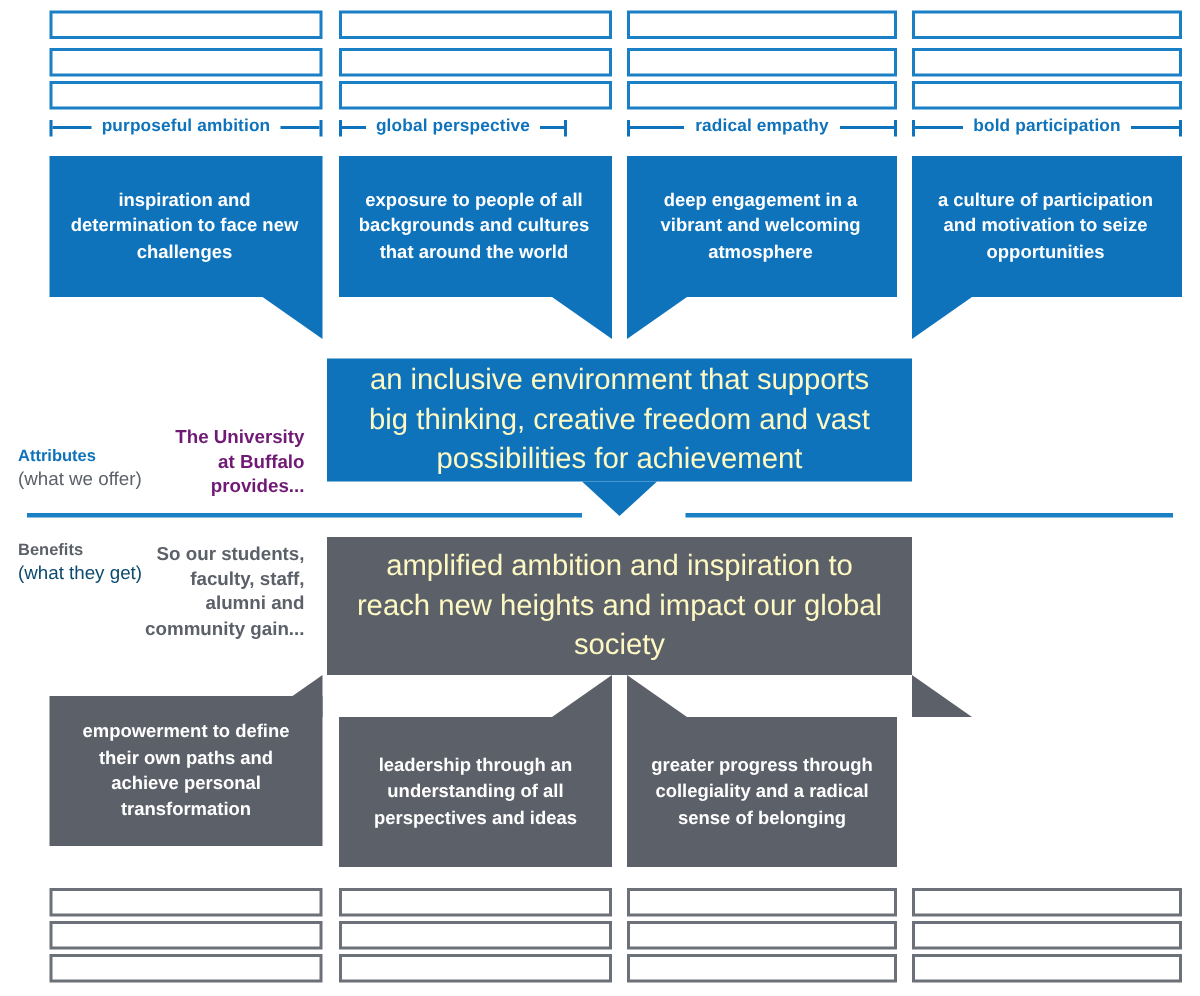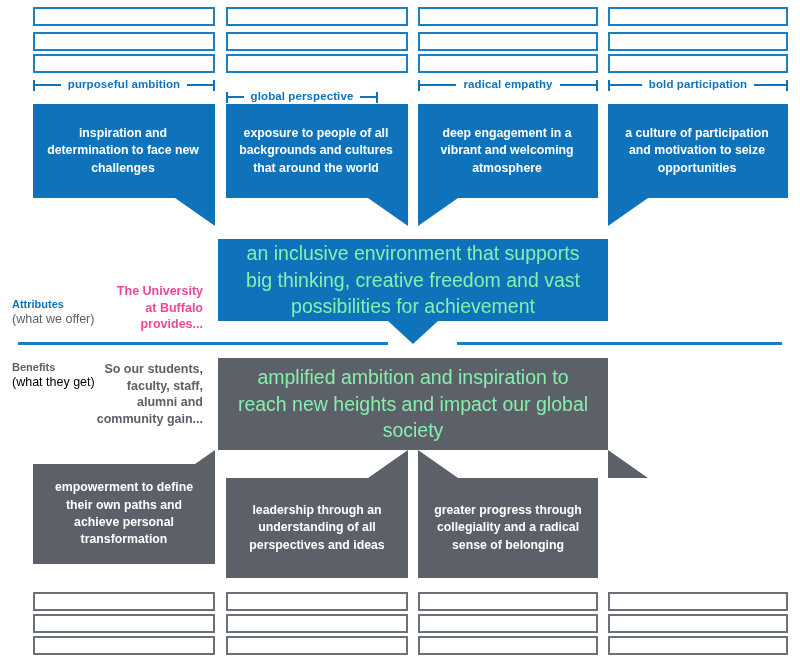--- a/index.html
+++ b/index.html
@@ -39,40 +39,40 @@
     font-size:12.3px;line-height:1.42;padding:0 12px;
   }
   .card.blue{background:#0f73bc;padding-left:10px;}
   .card.gray{background:#5c6069;}
   .tail{position:absolute;width:0;height:0;}
 
   
   .statement{
     position:absolute;box-sizing:border-box;
     display:flex;align-items:center;justify-content:center;
-    text-align:center;color:#86efac;
+    text-align:center;color:#fef9c3;
     font-size:19.5px;line-height:1.36;font-weight:400;padding:0 18px;
   }
   .statement.blue{background:#0f73bc;}
   .statement.gray{background:#5c6069;}
 
   
   .rail{position:absolute;text-align:left;line-height:1.3;}
   .rail .hd{font-size:11px;font-weight:bold;}
   .rail .sub{font-size:12.5px;font-weight:400;}
   .rail.attr .hd{color:#0f73bc;}
   .rail.attr .sub{color:#5c6069;}
   .rail.ben .hd{color:#5c6069;}
-  .rail.ben .sub{color:#000000;}
+  .rail.ben .sub{color:#0c4a6e;}
 
   .lead{
     position:absolute;text-align:right;line-height:1.32;
     font-size:12.5px;font-weight:bold;
   }
-  .lead.blue{color:#ec4899;}
+  .lead.blue{color:#701a75;}
   .lead.gray{color:#5c6069;}
 
   
   .divline{position:absolute;height:3px;background:#1a7fc4;}
 </style>
 </head>
 <body>
 
 <div class="stage">
 
@@ -93,21 +93,21 @@
   <div class="obox" style="left:608px;top:54px;width:180px;"></div>
 
   <div class="cap" style="left:33px;top:74px;width:182px;">
     <span class="tick"></span>
     <span class="rule"></span>
     <span class="txt">purposeful ambition</span>
     <span class="rule"></span>
     <span class="tick"></span>
   </div>
 
-  <div class="cap" style="left:226px;top:86px;width:152px;">
+  <div class="cap" style="left:226px;top:74px;width:152px;">
     <span class="tick"></span>
     <span class="rule"></span>
     <span class="txt">global perspective</span>
     <span class="rule"></span>
     <span class="tick"></span>
   </div>
 
   <div class="cap" style="left:418px;top:74px;width:180px;">
     <span class="tick"></span>
     <span class="rule"></span>

